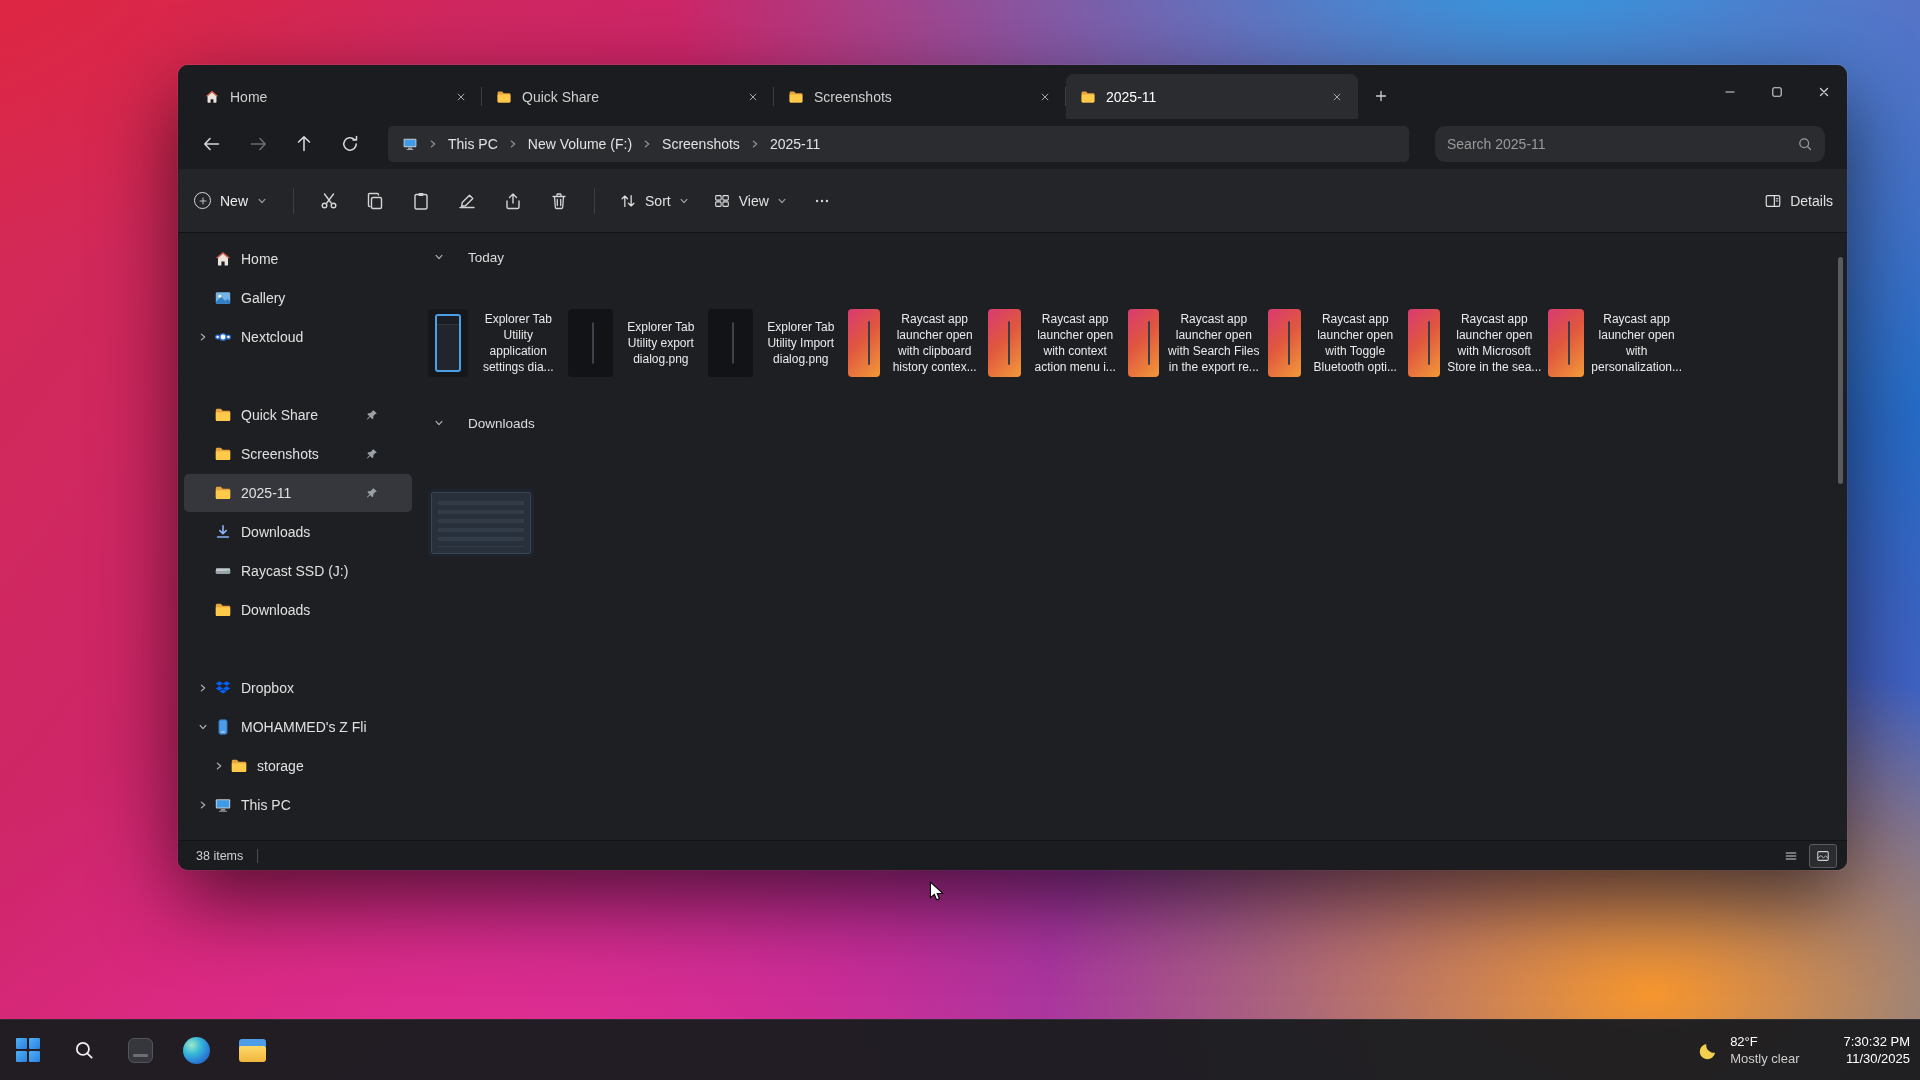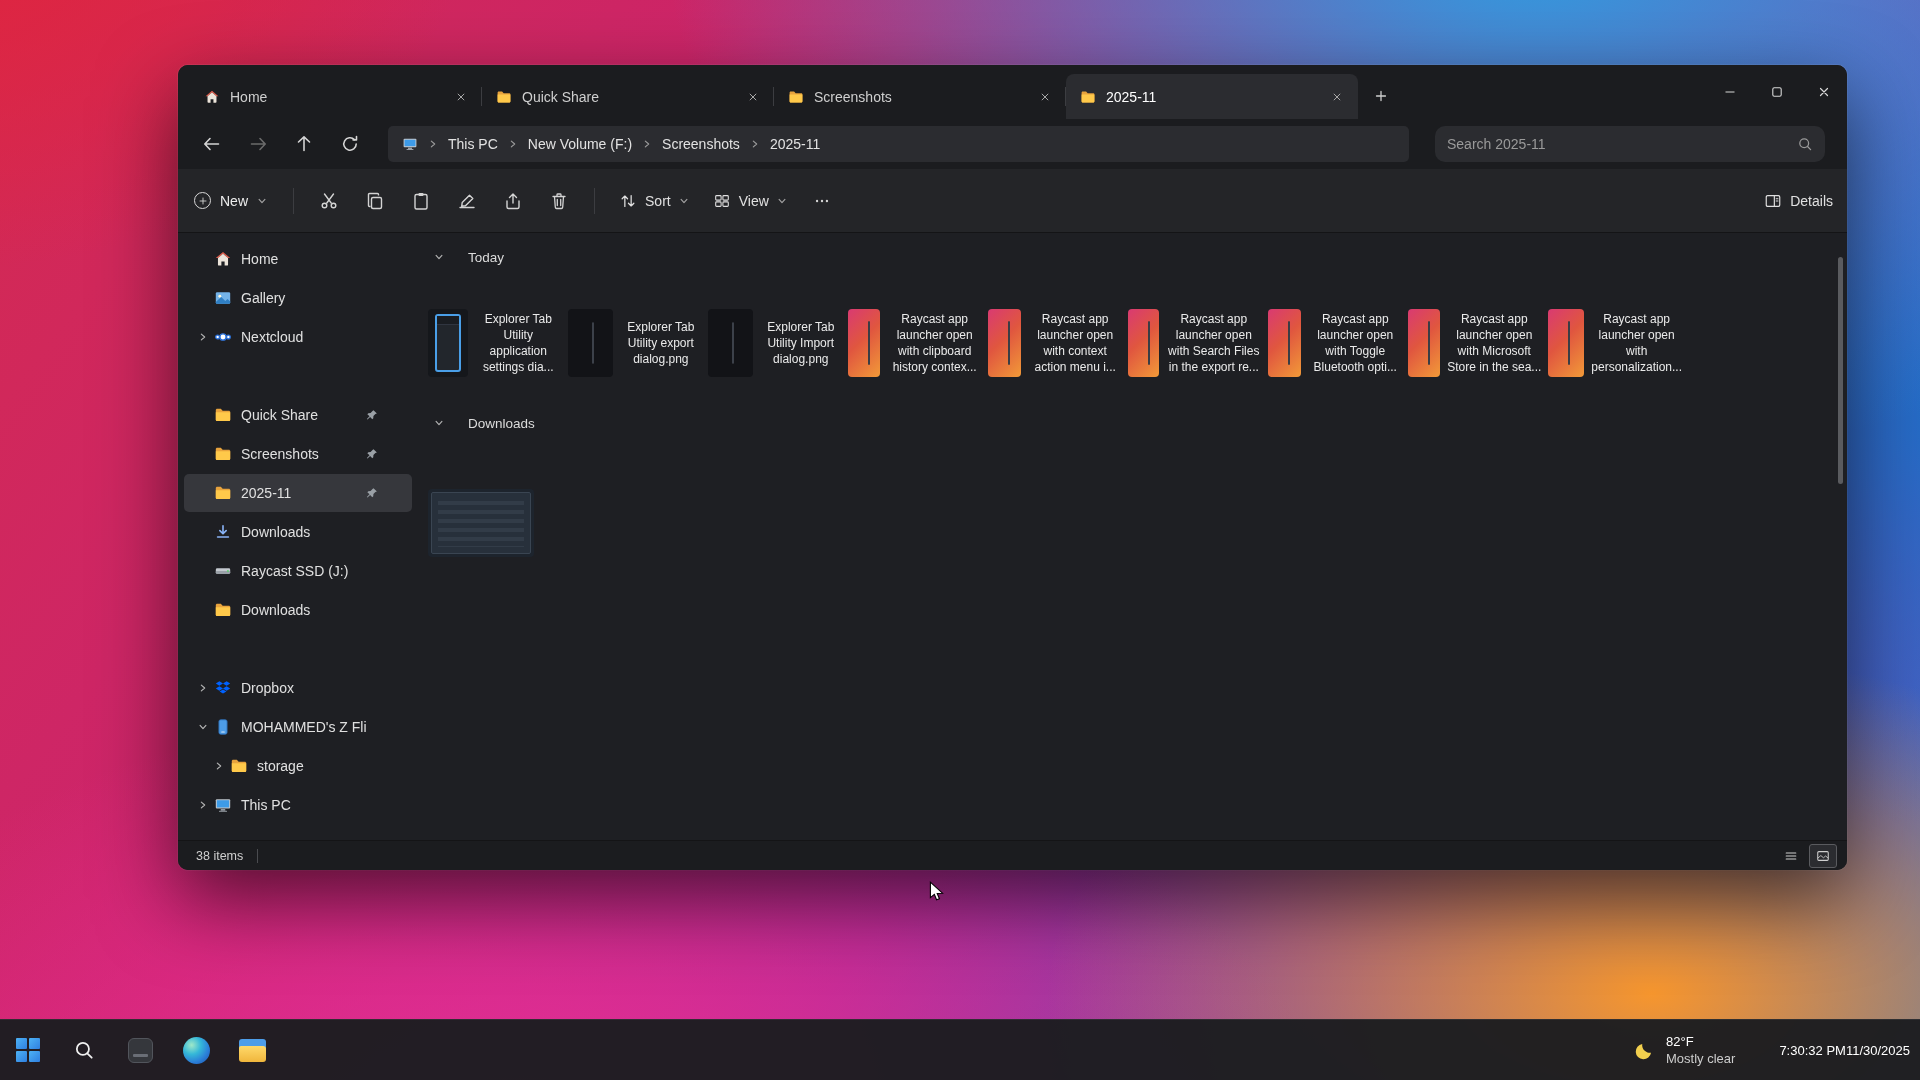--- a/index.html
+++ b/index.html
@@ -117,21 +117,21 @@
 .appdark{width:25px;height:25px;border-radius:6px;background:#35373c;border:1px solid #52555c;position:relative}
 .appdark::after{content:"";position:absolute;left:4px;right:4px;bottom:5px;height:3px;background:#6a6e76;border-radius:1px}
 .edge{width:27px;height:27px;border-radius:50%;background:radial-gradient(circle at 32% 30%,#9fe8c8 0%,#35b8d8 35%,#2b7fd8 65%,#1b4fa8 100%)}
 .fe-icon{position:relative;width:27px;height:23px}
 .fe-back{position:absolute;left:0;top:0;width:27px;height:10px;border-radius:3px 3px 0 0;background:#4d9de8}
 .fe-front{position:absolute;left:0;bottom:0;width:27px;height:16px;border-radius:2px 3px 3px 3px;background:linear-gradient(#ffd96a,#f0b63c)}
 .tray{margin-left:auto;display:flex;align-items:center;gap:44px;color:#fff;font-size:13px}
 .weather{display:flex;align-items:center;gap:10px}
 .weather-text{display:flex;flex-direction:column;line-height:17px;text-align:left}
 .weather-text .dim{color:#cdcdcd}
-.clock{display:flex;flex-direction:row;align-items:flex-end;line-height:17px;text-align:right;padding-right:6px}
+.clock{display:flex;flex-direction:column;align-items:flex-end;line-height:17px;text-align:right;padding-right:6px}
 
 .cursor{position:absolute;left:926px;top:880px;width:22px;height:22px;z-index:50}
 </style>
 </head>
 <body>
 
 <svg width="0" height="0" style="position:absolute">
 <defs>
 <symbol id="s-home" viewBox="0 0 20 20">
         <path fill="#e05c4b" d="M10 2.2 18 9h-2.4L10 4.3 4.4 9H2z"></path>

